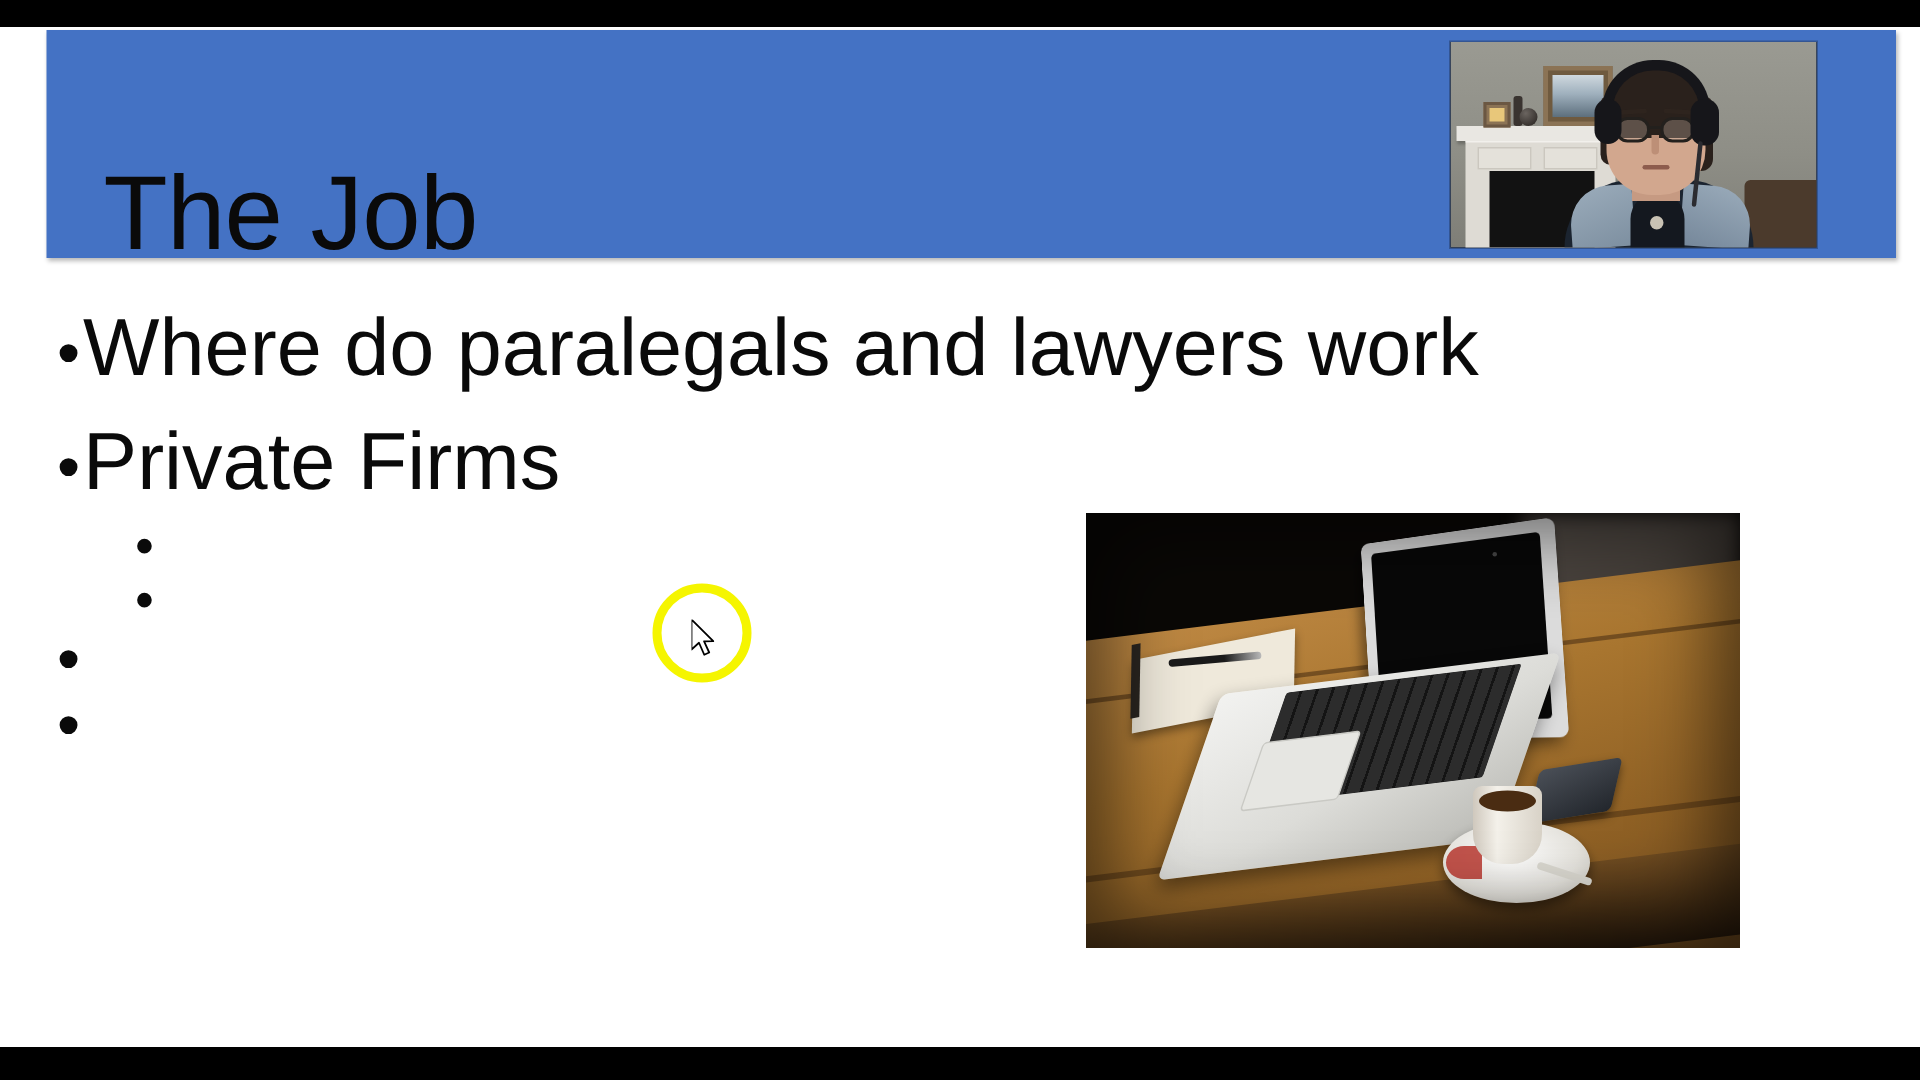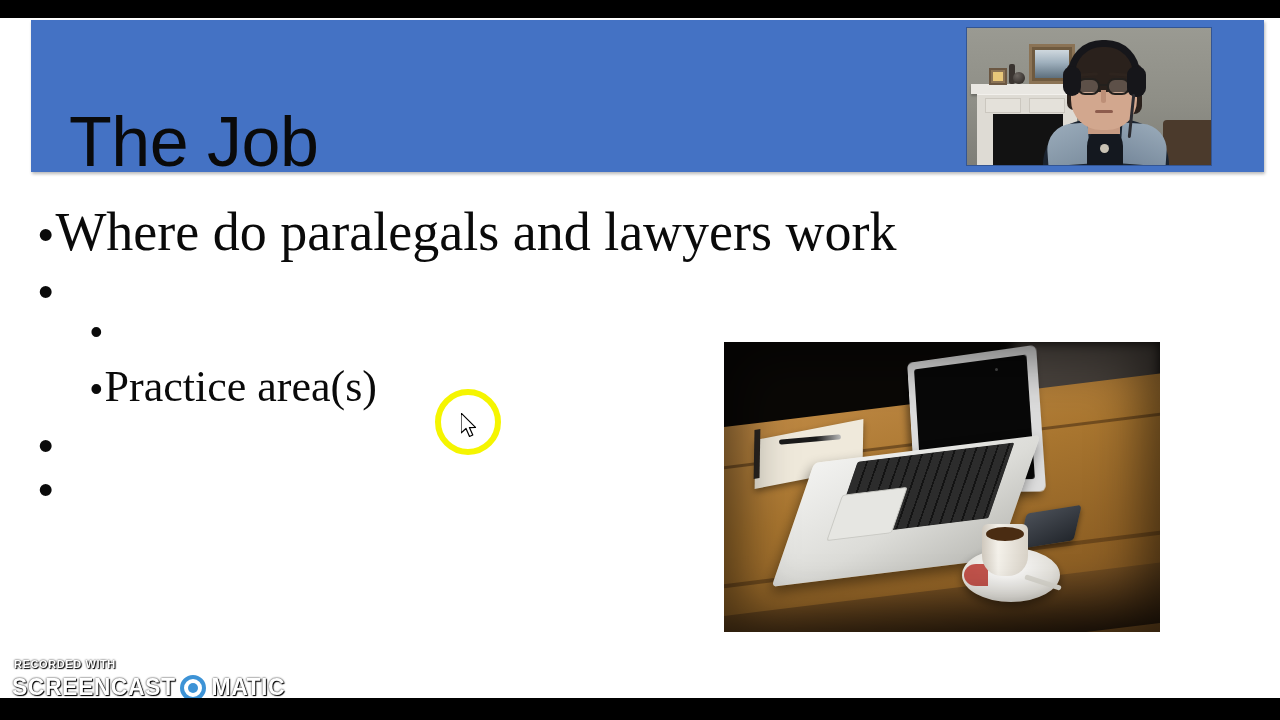--- a/index.html
+++ b/index.html
@@ -260,21 +260,21 @@
     font-size: 44px;
     line-height: 74px;
     padding-left: 60px;
   }
   .bullet-dot {
     display: inline-block;
     line-height: 1;
   }
   .lvl1 .bullet-dot { font-size: 44px; margin-right: 2px; }
   .lvl2 .bullet-dot { font-size: 36px; margin-right: 2px; }
-  .bullet-text { display: inline-block; font-family: Liberation Serif, serif; }
+  .bullet-text { display: inline-block; }
 
   
   #photo {
     position: absolute;
     left: 724px;
     top: 324px;
     width: 436px;
     height: 290px;
     overflow: hidden;
     background: #0b0906;
@@ -542,29 +542,29 @@
 
     <div id="bullets">
 
       <div class="bullet-row lvl1">
         <span class="bullet-dot">•</span>
         <span class="bullet-text">Where do paralegals and lawyers work</span>
       </div>
 
       <div class="bullet-row lvl1">
         <span class="bullet-dot">•</span>
+        <span class="bullet-text">Private Firms</span>
       </div>
 
       <div class="bullet-row lvl2">
         <span class="bullet-dot">•</span>
       </div>
 
       <div class="bullet-row lvl2">
         <span class="bullet-dot">•</span>
-        <span class="bullet-text">Practice area(s)</span>
       </div>
 
       <div class="bullet-row lvl1">
         <span class="bullet-dot">•</span>
       </div>
 
       <div class="bullet-row lvl1">
         <span class="bullet-dot">•</span>
       </div>
 
@@ -594,29 +594,19 @@
       <div class="ph ph-coffee"></div>
       <div class="ph ph-vignette"></div>
     </div>
 
     <div id="cursor-highlight"></div>
 
     <svg id="cursor-arrow" viewBox="0 0 18 26">
       <polygon points="0,0 0,20 5,15.5 8.5,23.5 11.8,22 8.4,14.6 14.5,14.4" fill="#ffffff" stroke="#000000" stroke-width="1.2" stroke-linejoin="round"></polygon>
     </svg>
 
-    <div id="watermark">
-      <div id="wm-recorded">RECORDED WITH</div>
-      <div id="wm-row">
-        <span class="wm-word">SCREENCAST</span>
-        <span id="wm-logo">
-          <span id="wm-logo-dot"></span>
-        </span>
-        <span class="wm-word">MATIC</span>
-      </div>
-    </div>
 
   </div>
 
   <div id="bar-top"></div>
   <div id="bar-bottom"></div>
 
 </div>
 
 </body></html>

